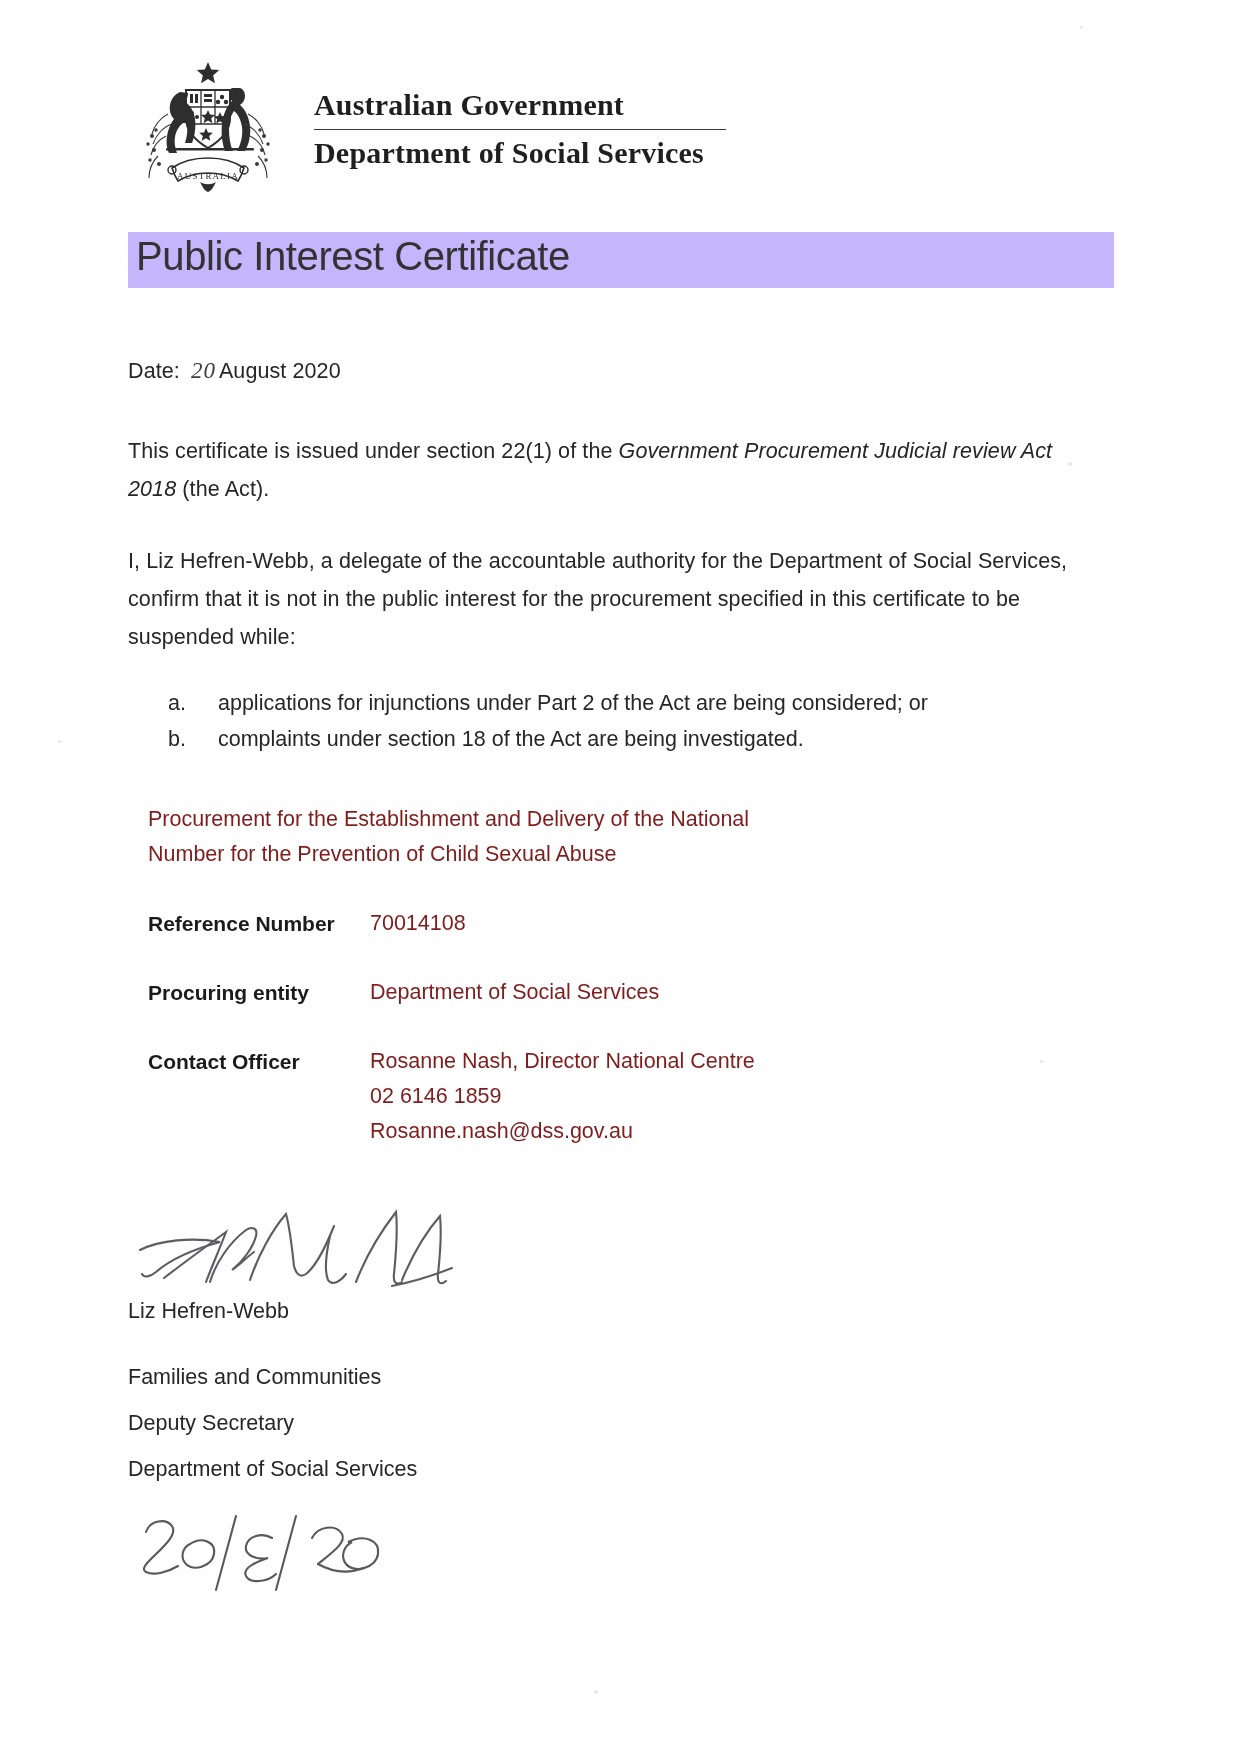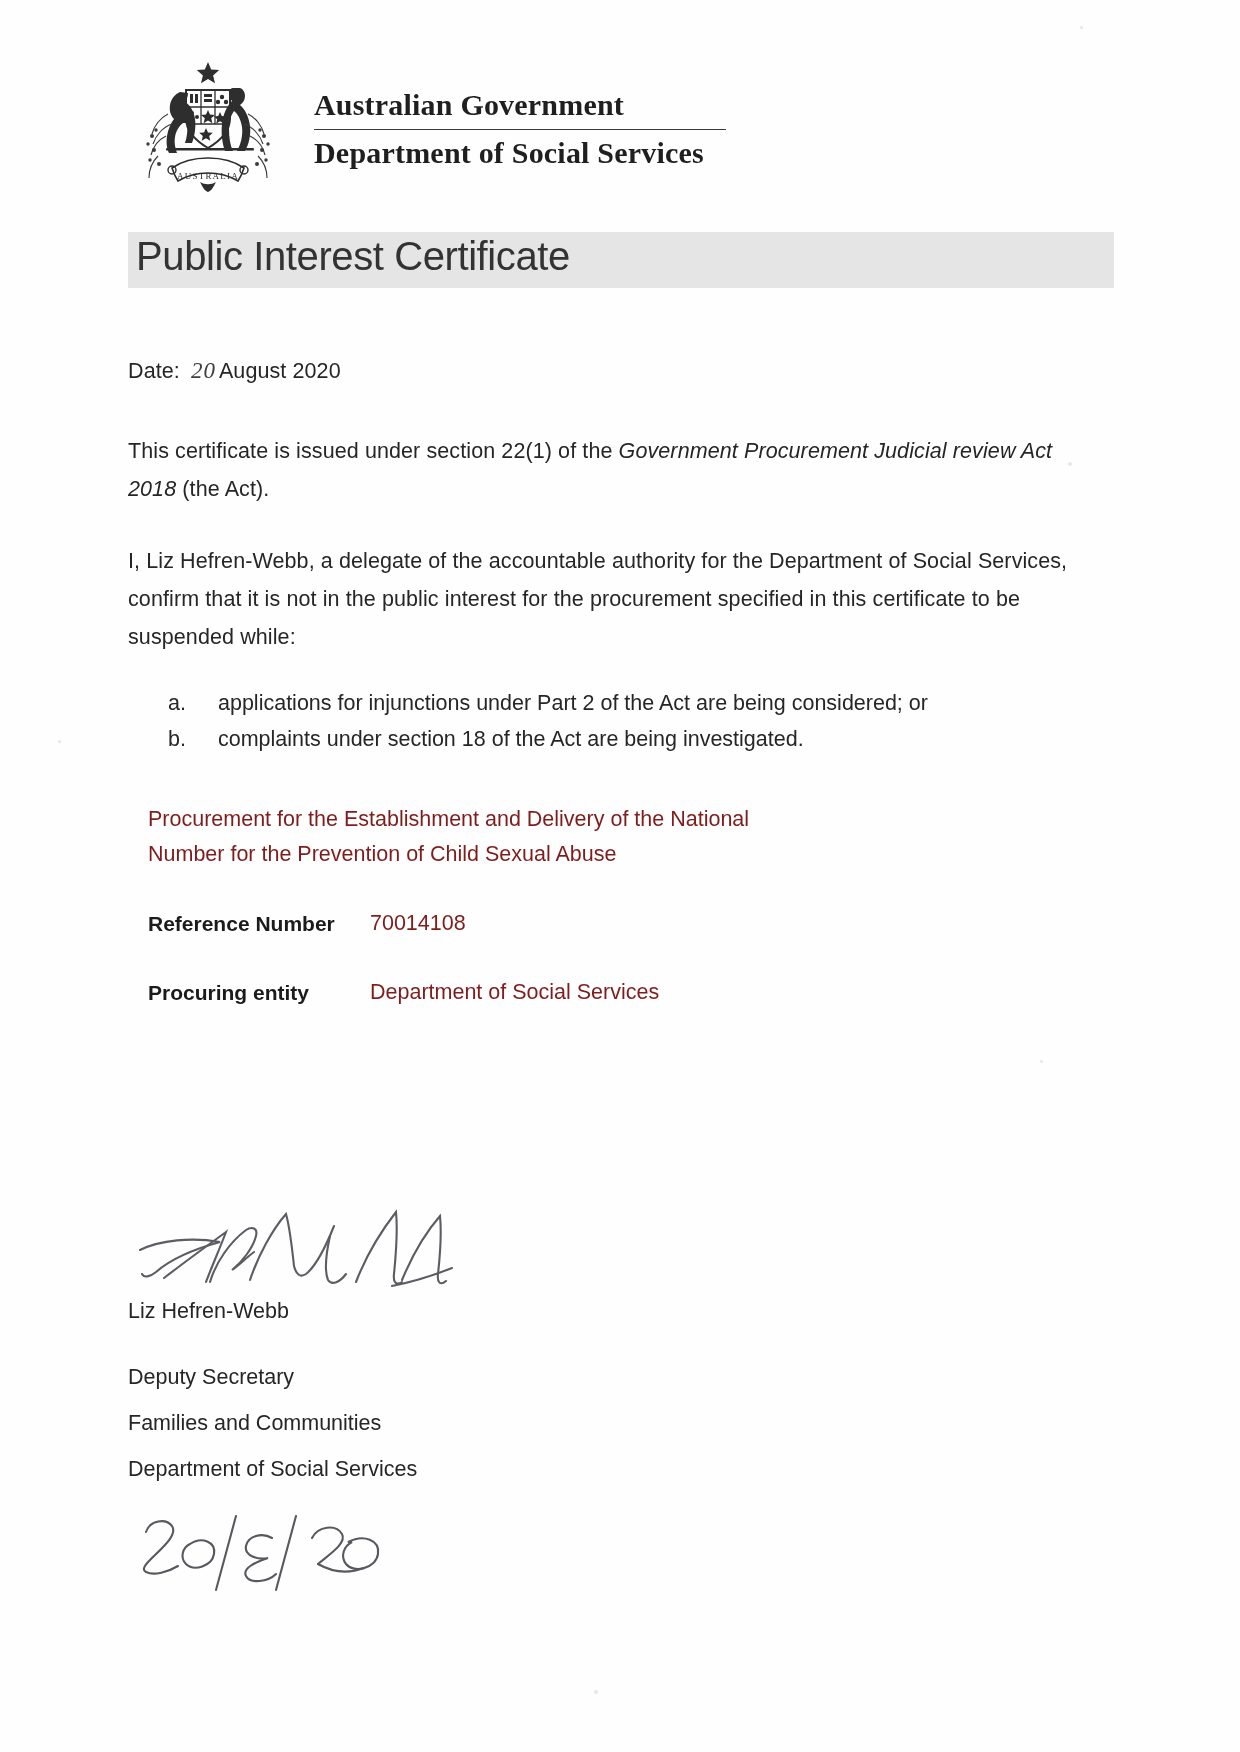--- a/index.html
+++ b/index.html
@@ -54,21 +54,21 @@
     margin: 7px 0 6px 0;
   }
 
   
   .title-band {
     position: absolute;
     left: 128px;
     top: 232px;
     width: 986px;
     height: 56px;
-    background: #e5e5e5;
+    background: #c4b5fd;
   }
   .title-band .title-text {
     position: absolute;
     left: 8px;
     top: 2px;
     font-size: 40px;
     font-weight: 400;
     color: #333333;
     letter-spacing: -0.4px;
     white-space: nowrap;
@@ -315,20 +315,28 @@
         </div>
       </div>
 
       <div class="detail-row">
         <div class="detail-label">Procuring entity</div>
         <div class="detail-value">
           <div>Department of Social Services</div>
         </div>
       </div>
 
+      <div class="detail-row">
+        <div class="detail-label">Contact Officer</div>
+        <div class="detail-value">
+          <div>Rosanne Nash, Director National Centre</div>
+          <div>02 6146 1859</div>
+          <div>Rosanne.nash@dss.gov.au</div>
+        </div>
+      </div>
 
     </div>
   </div>
 
   <div class="signature-block">
 
     <div class="sig-ink">
       <svg viewBox="0 0 380 110" xmlns="http://www.w3.org/2000/svg" aria-hidden="true">
         <g fill="none" stroke="#5c5c63" stroke-width="2.1" stroke-linecap="round">
           <path d="M6 68 C26 58 58 55 86 60 C64 66 38 76 22 90 C16 95 10 96 8 92"></path>
@@ -341,22 +349,22 @@
           <path d="M222 100 C232 74 248 48 262 30 C264 50 262 72 260 92 C259 100 262 104 268 100"></path>
           <path d="M268 98 C278 74 292 50 306 34 C308 54 306 74 304 92 C303 100 306 104 312 99"></path>
           <path d="M258 104 C278 100 298 94 318 86"></path>
         </g>
       </svg>
     </div>
 
     <div class="sig-name">Liz Hefren-Webb</div>
 
     <div class="sig-lines">
+      <div>Families and Communities</div>
       <div>Deputy Secretary</div>
-      <div>Families and Communities</div>
       <div>Department of Social Services</div>
     </div>
 
     <div class="hand-date">
       <svg viewBox="0 0 300 96" xmlns="http://www.w3.org/2000/svg" aria-hidden="true">
         <g fill="none" stroke="#58585e" stroke-width="2.1" stroke-linecap="round">
 
           <path d="M14 34 C18 22 34 20 40 28 C46 37 30 50 18 62 C12 68 10 72 14 74
                    C22 78 36 74 46 68"></path>
 

